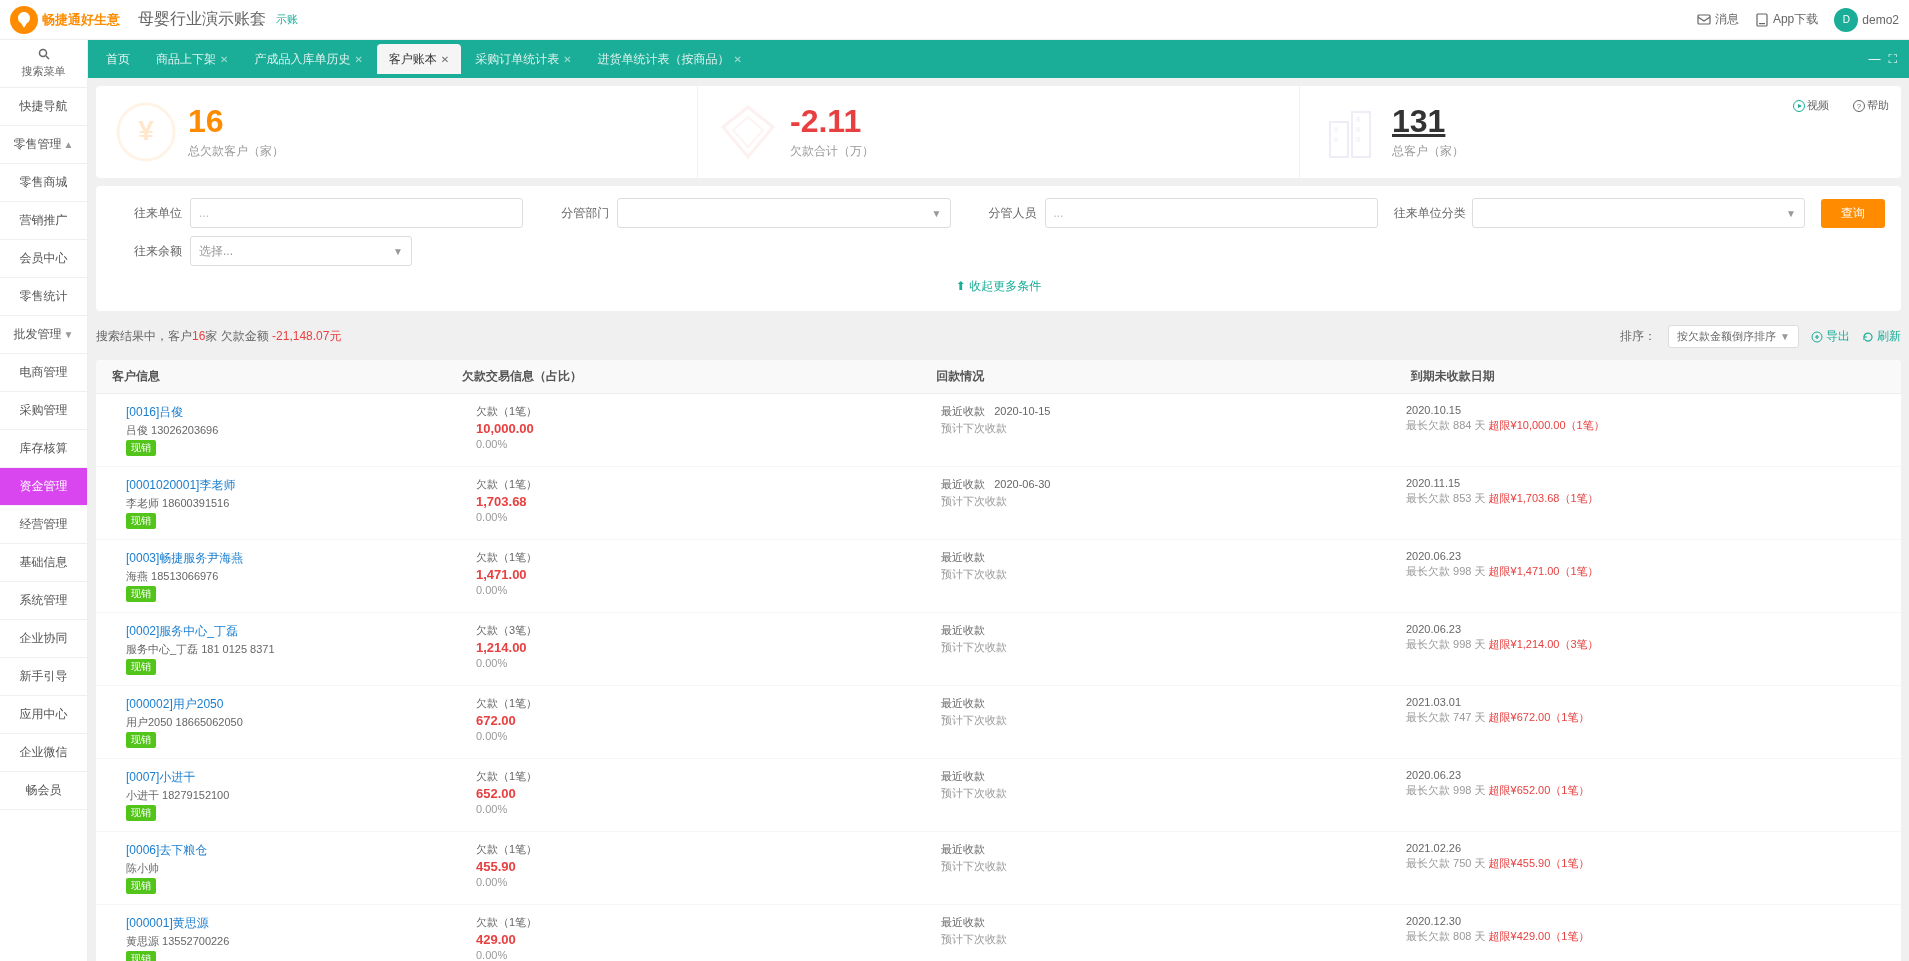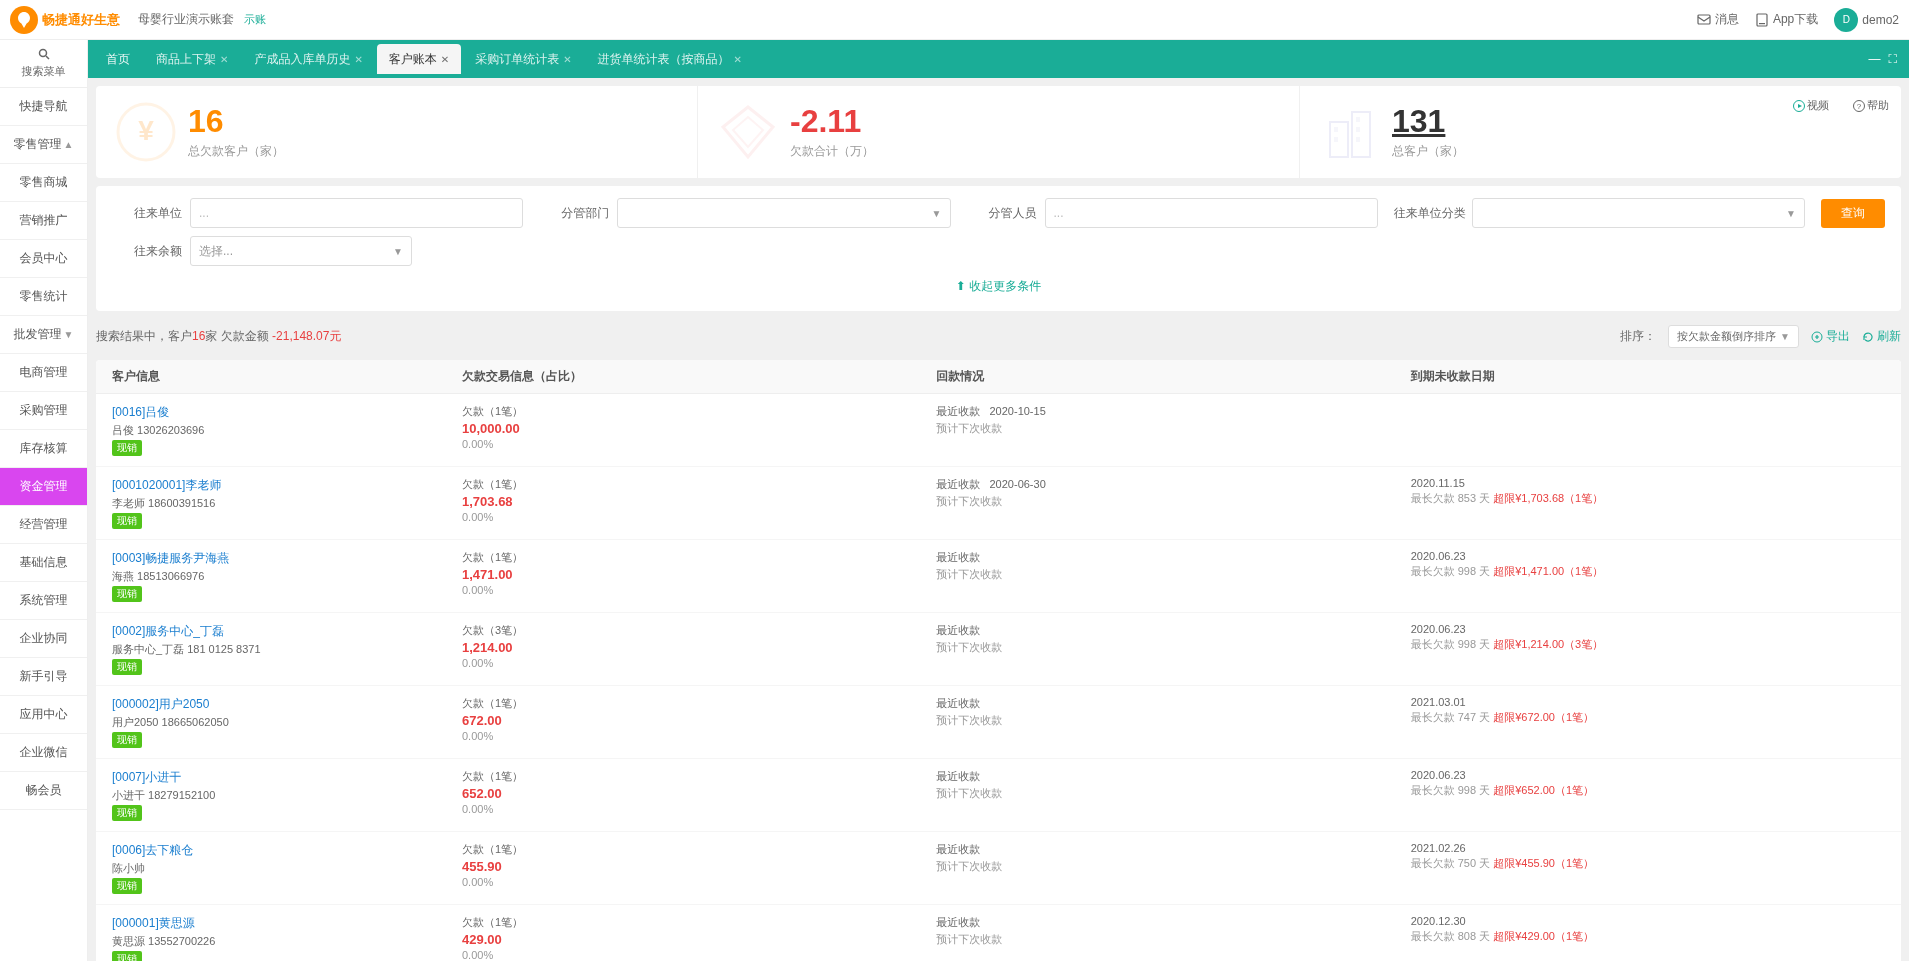--- a/index.html
+++ b/index.html
@@ -5,21 +5,21 @@
     * { box-sizing: border-box; margin: 0; padding: 0; font-family: 'Microsoft YaHei', Arial, sans-serif; }
     body { background: #f5f5f5; font-size: 12px; color: #333; overflow: hidden; }
 
     
     .app-wrapper { display: flex; flex-direction: column; height: 961px; width: 1909px; }
     .top-bar { background: #fff; height: 40px; display: flex; align-items: center; padding: 3px 10px; border-bottom: 1px solid #eee; flex-shrink: 0; }
     .top-bar-left { display: flex; align-items: center; gap: 8px; flex: 1; }
     .logo-area { display: flex; align-items: center; gap: 4px; }
     .logo-icon { width: 28px; height: 28px; background: #ff8c00; border-radius: 50%; display: flex; align-items: center; justify-content: center; color: white; font-size: 14px; }
     .logo-text { color: #ff8c00; font-size: 13px; font-weight: bold; }
-    .store-name { color: #666; font-size: 12px; margin-left: 10px; }
+    .store-name { color: #666; font-size: 16px; margin-left: 10px; }
     .top-bar-right { display: flex; align-items: center; gap: 16px; }
     .top-action { display: flex; align-items: center; gap: 4px; color: #666; font-size: 12px; cursor: pointer; }
 
     
     .main-container { display: flex; flex: 1; overflow: hidden; }
 
     
     .sidebar { width: 88px; background: #fff; border-right: 1px solid #eee; display: flex; flex-direction: column; flex-shrink: 0; overflow-y: auto; }
     .sidebar-search { padding: 8px; text-align: center; color: #666; font-size: 11px; cursor: pointer; border-bottom: 1px solid #eee; }
     .sidebar-nav-item { padding: 10px 4px; text-align: center; color: #555; font-size: 12px; cursor: pointer; border-bottom: 1px solid #f0f0f0; }
@@ -69,21 +69,21 @@
     .result-bar { display: flex; align-items: center; justify-content: space-between; padding: 6px 0; margin-bottom: 6px; }
     .result-info { font-size: 12px; color: #666; }
     .result-info span.highlight { color: #e84040; }
     .result-actions { display: flex; gap: 12px; align-items: center; font-size: 12px; color: #666; }
     .sort-select { border: 1px solid #ddd; padding: 3px 8px; border-radius: 3px; font-size: 11px; color: #666; background: white; cursor: pointer; display: flex; align-items: center; gap: 4px; }
     .action-btn { display: flex; align-items: center; gap: 3px; cursor: pointer; color: #1aad97; }
 
     
     .table-container { background: white; border-radius: 4px; overflow: hidden; }
     .table-header { display: grid; grid-template-columns: 350px 1fr 1fr 1fr; background: #f9f9f9; border-bottom: 1px solid #eee; padding: 8px 16px; font-size: 12px; font-weight: bold; color: #555; }
-    .table-row { display: grid; grid-template-columns: 350px 1fr 1fr 1fr; border-bottom: 1px solid #f5f5f5; padding: 10px 16px; align-items: start; }
+    .table-row { display: grid; grid-template-columns: 350px 1fr 1fr 1fr; border-bottom: 1px solid #f5f5f5; padding: 10px 30px; align-items: start; }
     .customer-info .customer-name { color: #1a7ecf; font-size: 12px; cursor: pointer; }
     .customer-info .customer-phone { color: #666; font-size: 11px; margin: 2px 0; }
     .customer-info .badge { display: inline-block; background: #52c41a; color: white; font-size: 10px; padding: 1px 5px; border-radius: 2px; }
     .debt-info .debt-count { color: #666; font-size: 11px; }
     .debt-info .debt-amount { color: #e84040; font-size: 13px; font-weight: bold; margin: 2px 0; }
     .debt-info .debt-percent { color: #999; font-size: 11px; }
     .payback-info { color: #666; font-size: 11px; }
     .payback-info .last-date { color: #666; margin-bottom: 2px; }
     .payback-info .next-label { color: #999; }
     .overdue-info { font-size: 11px; color: #666; }
@@ -353,20 +353,24 @@
             </div>
             <div class="debt-info">
               <div class="debt-count">欠款（1笔）</div>
               <div class="debt-amount">10,000.00</div>
               <div class="debt-percent">0.00%</div>
             </div>
             <div class="payback-info">
               <div class="last-date">最近收款 &nbsp; 2020-10-15</div>
               <div class="next-label">预计下次收款</div>
             </div>
+            <div class="overdue-info">
+              <div class="overdue-date">2020.10.15</div>
+              <div class="overdue-days">最长欠款 884 天 <span class="overdue-amount">超限¥10,000.00（1笔）</span></div>
+            </div>
           </div>
 
           <div class="table-row">
             <div class="customer-info">
               <div class="customer-name">[0001020001]李老师</div>
               <div class="customer-phone">李老师  18600391516</div>
               <span class="badge">现销</span>
             </div>
             <div class="debt-info">
               <div class="debt-count">欠款（1笔）</div>

